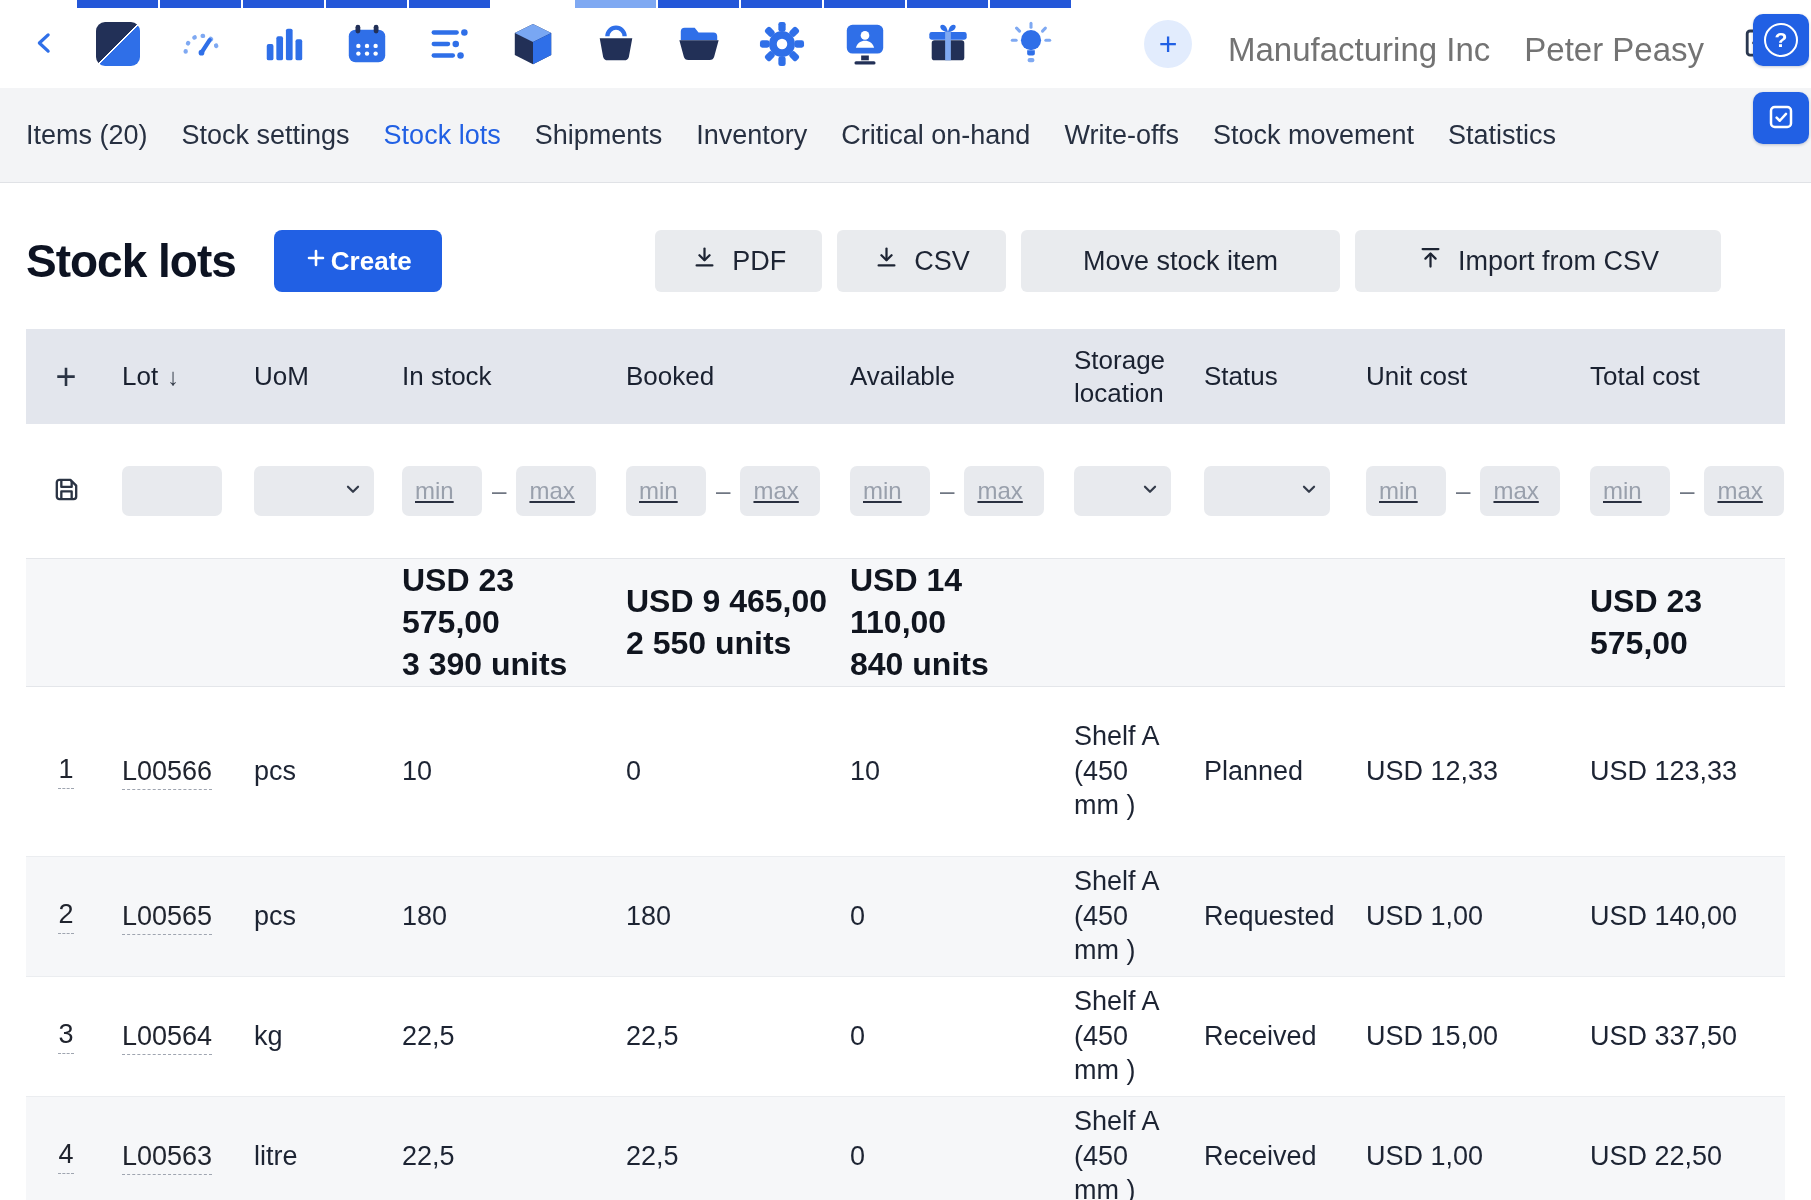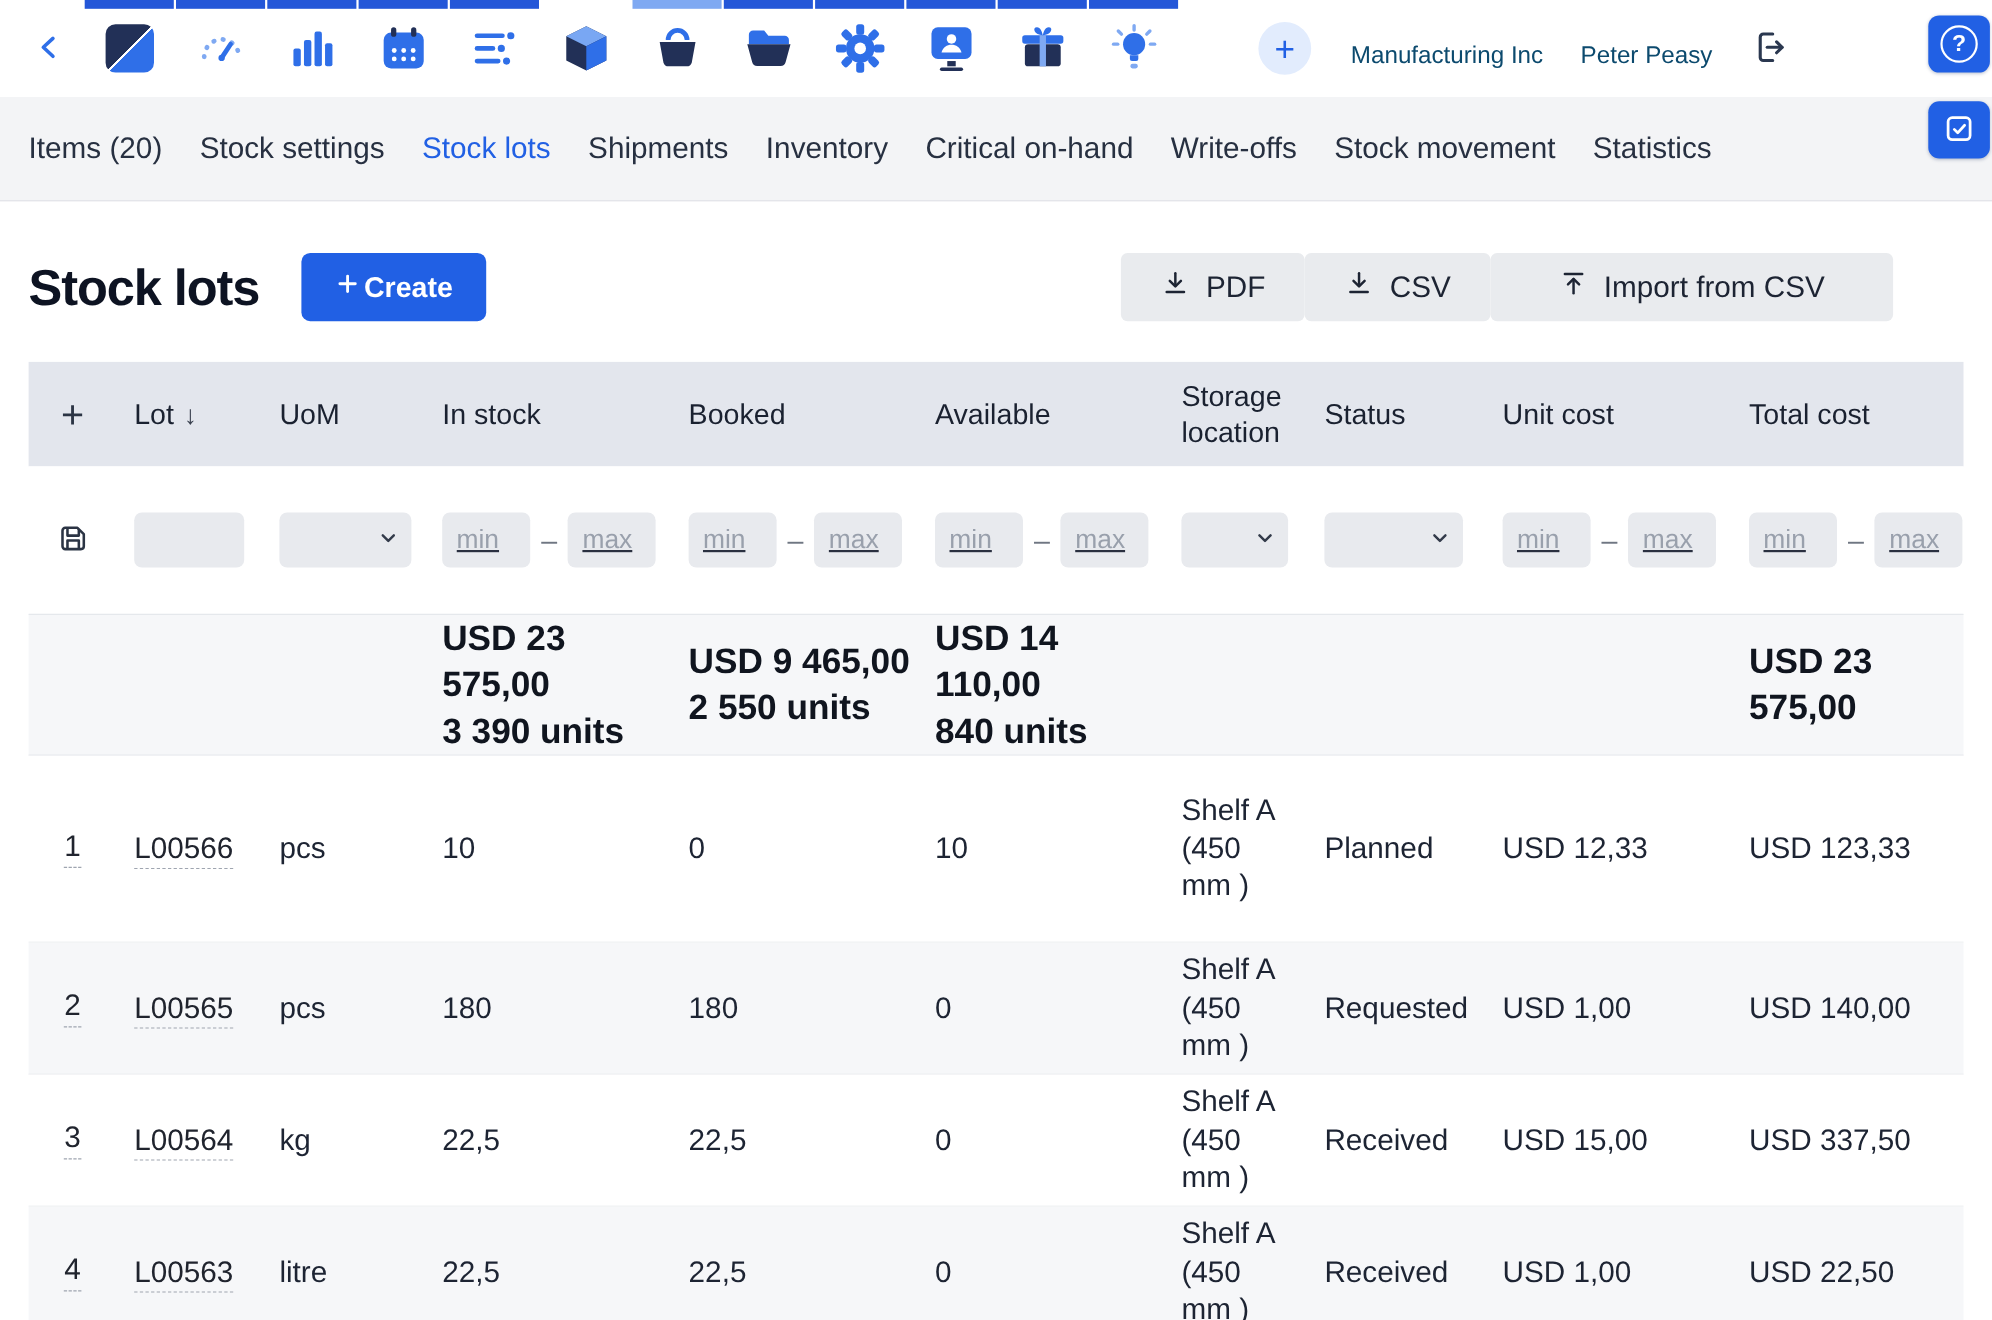--- a/index.html
+++ b/index.html
@@ -36,21 +36,21 @@
     width: 44px; height: 44px; border-radius: 9px;
     background: linear-gradient(135deg, #223057 49%, #ffffff 49%, #ffffff 52%, #2f6fe8 52%);
   }
   .add-circle {
     width: 48px; height: 48px; border-radius: 50%;
     background: #e2ecfd; color: #2160e4;
     font-size: 32px; font-weight: 500; line-height: 1;
     display: flex; align-items: center; justify-content: center;
     margin-left: 72px; flex: none;
   }
-  .company, .user { font-size: 22px; color: #0c4a6e; white-space: nowrap; cursor: pointer; margin-top: 12px; }
+  .company, .user { font-size: 33px; color: #737373; white-space: nowrap; cursor: pointer; margin-top: 12px; }
   .company { margin-left: 36px; }
   .user { margin-left: 34px; }
   .logout-btn { margin-left: 34px; display: flex; align-items: center; }
   .logout-btn svg { width: 34px; height: 34px; }
 
   
   .float-btns {
     position: absolute; top: 14px; right: 2px; z-index: 60;
     display: flex; flex-direction: column; gap: 26px;
   }
@@ -78,21 +78,21 @@
   main { padding: 0 26px; }
   .page-head { margin-top: 46px; display: flex; align-items: center; height: 64px; }
   .page-title { font-size: 46px; font-weight: 700; color: #0d1322; letter-spacing: -1px; white-space: nowrap; }
   .create-btn {
     margin-left: 38px; height: 62px; padding: 0 30px;
     background: #2160e4; color: #fff; border-radius: 8px;
     font-size: 26px; font-weight: 700;
     display: flex; align-items: center; gap: 3px; flex: none;
   }
   .create-btn svg { width: 24px; height: 24px; }
-  .toolbar { margin-left: auto; margin-right: 64px; display: flex; }
+  .toolbar { margin-left: auto; margin-right: 64px; display: flex; gap: 15px; }
   .btn-gray {
     height: 62px; padding: 0 36px; background: #e9ebee; border-radius: 6px;
     font-size: 27px; color: #1d2433;
     display: flex; align-items: center; gap: 14px; white-space: nowrap;
   }
   .btn-gray.wide { padding: 0 62px; }
   .btn-gray svg { width: 27px; height: 27px; flex: none; }
 
   
   .table { margin-top: 36px; }
@@ -355,20 +355,23 @@
       </button>
       <button class="btn-gray">
         <span>
           <svg viewBox="0 0 24 24" fill="none" stroke="#1d2433" stroke-width="2" stroke-linecap="round" stroke-linejoin="round">
               <line x1="12" y1="4" x2="12" y2="14"></line>
               <polyline points="7.5 10 12 14.5 16.5 10"></polyline>
               <path d="M5 19h14"></path>
             </svg>
         </span>
         <span>CSV</span>
+      </button>
+      <button class="btn-gray wide">
+        <span>Move stock item</span>
       </button>
       <button class="btn-gray wide">
         <span>
           <svg viewBox="0 0 24 24" fill="none" stroke="#1d2433" stroke-width="2" stroke-linecap="round" stroke-linejoin="round">
               <path d="M5 4.5h14"></path>
               <line x1="12" y1="20" x2="12" y2="9"></line>
               <polyline points="7.5 13 12 8.5 16.5 13"></polyline>
             </svg>
         </span>
         <span>Import from CSV</span>

